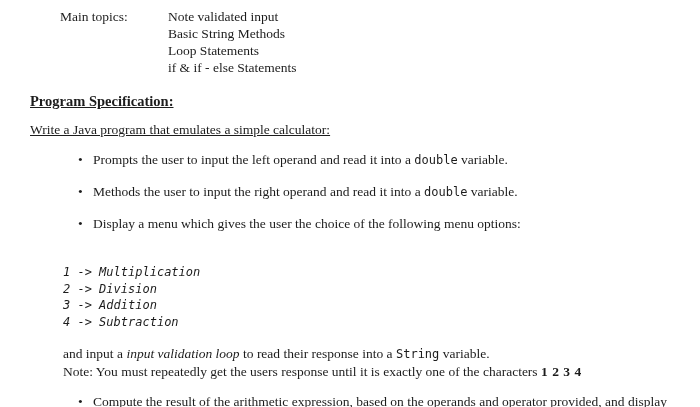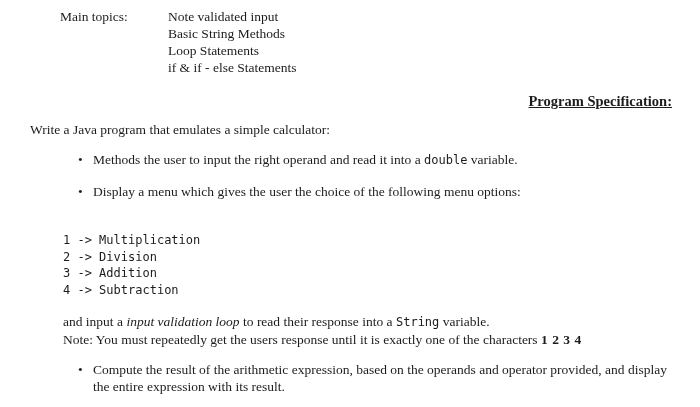--- a/index.html
+++ b/index.html
@@ -33,24 +33,24 @@
   }
   .topics-list .topic-line {
     line-height: 17px;
   }
   
   .section-heading {
     font-size: 14.5px;
     font-weight: bold;
     text-decoration: underline;
     margin: 17px 0 0 0;
-    text-align: right;
   }
   .intro {
     margin: 11px 0 0 0;
+    text-decoration: underline;
   }
   
   ul.bullets {
     margin: 13px 0 0 0;
     padding: 0 0 0 63px;
     list-style: none;
   }
   ul.bullets li {
     position: relative;
     margin-bottom: 14px;
@@ -67,20 +67,21 @@
   ul.bullets.last li {
     margin-bottom: 0;
   }
   
   .mono {
     font-family: "DejaVu Sans Mono", "Liberation Mono", monospace;
     font-size: 12px;
   }
   .code-block {
     margin: 32px 0 0 33px;
+    font-style: italic;
   }
   .code-block .code-line {
     font-family: "DejaVu Sans Mono", "Liberation Mono", monospace;
     font-size: 12px;
     line-height: 16.5px;
     white-space: pre;
   }
   
   .continuation {
     margin: 15px 0 0 33px;
@@ -105,20 +106,23 @@
       <div class="topic-line">if &amp; if - else Statements</div>
     </div>
   </div>
 
   <div class="section-heading">Program Specification:</div>
 
   <p class="intro">Write a Java program that emulates a simple calculator:</p>
 
   <ul class="bullets">
     <li>
+      <span>Prompts the user to input the left operand and read it into a </span><span class="mono">double</span><span> variable.</span>
+    </li>
+    <li>
       <span>Methods the user to input the right operand and read it into a </span><span class="mono">double</span><span> variable.</span>
     </li>
     <li>
       <span>Display a menu which gives the user the choice of the following menu options:</span>
     </li>
   </ul>
 
   <div class="code-block">
     <div class="code-line">1 -&gt; Multiplication</div>
     <div class="code-line">2 -&gt; Division</div>

